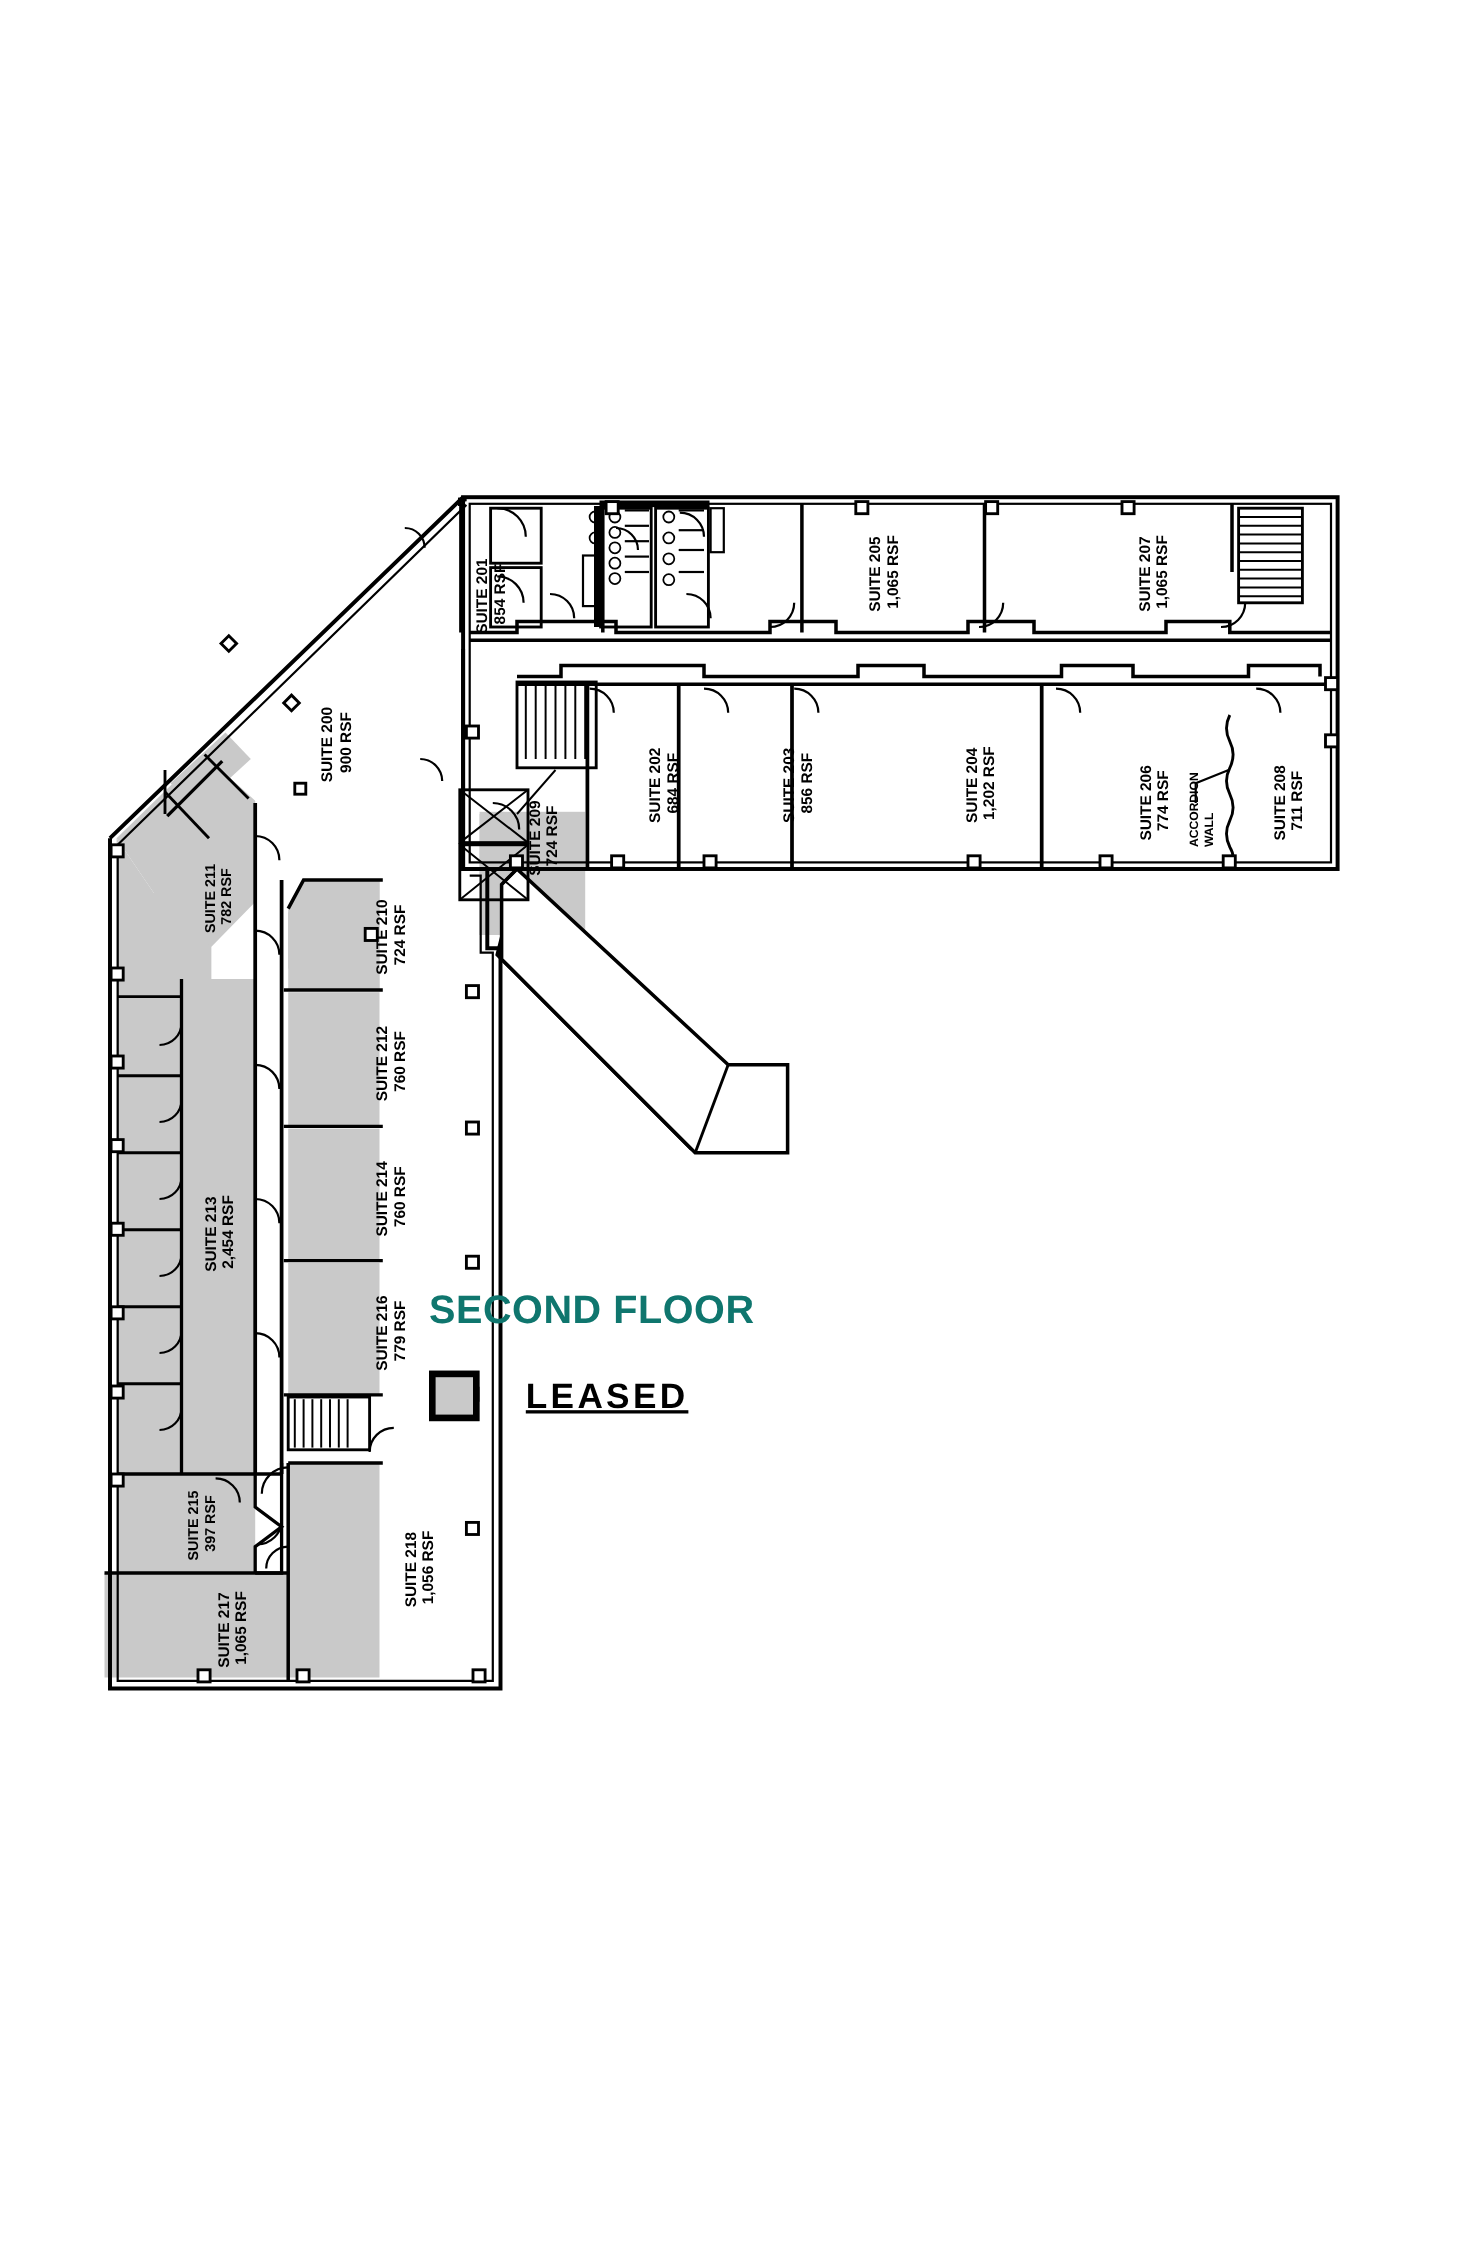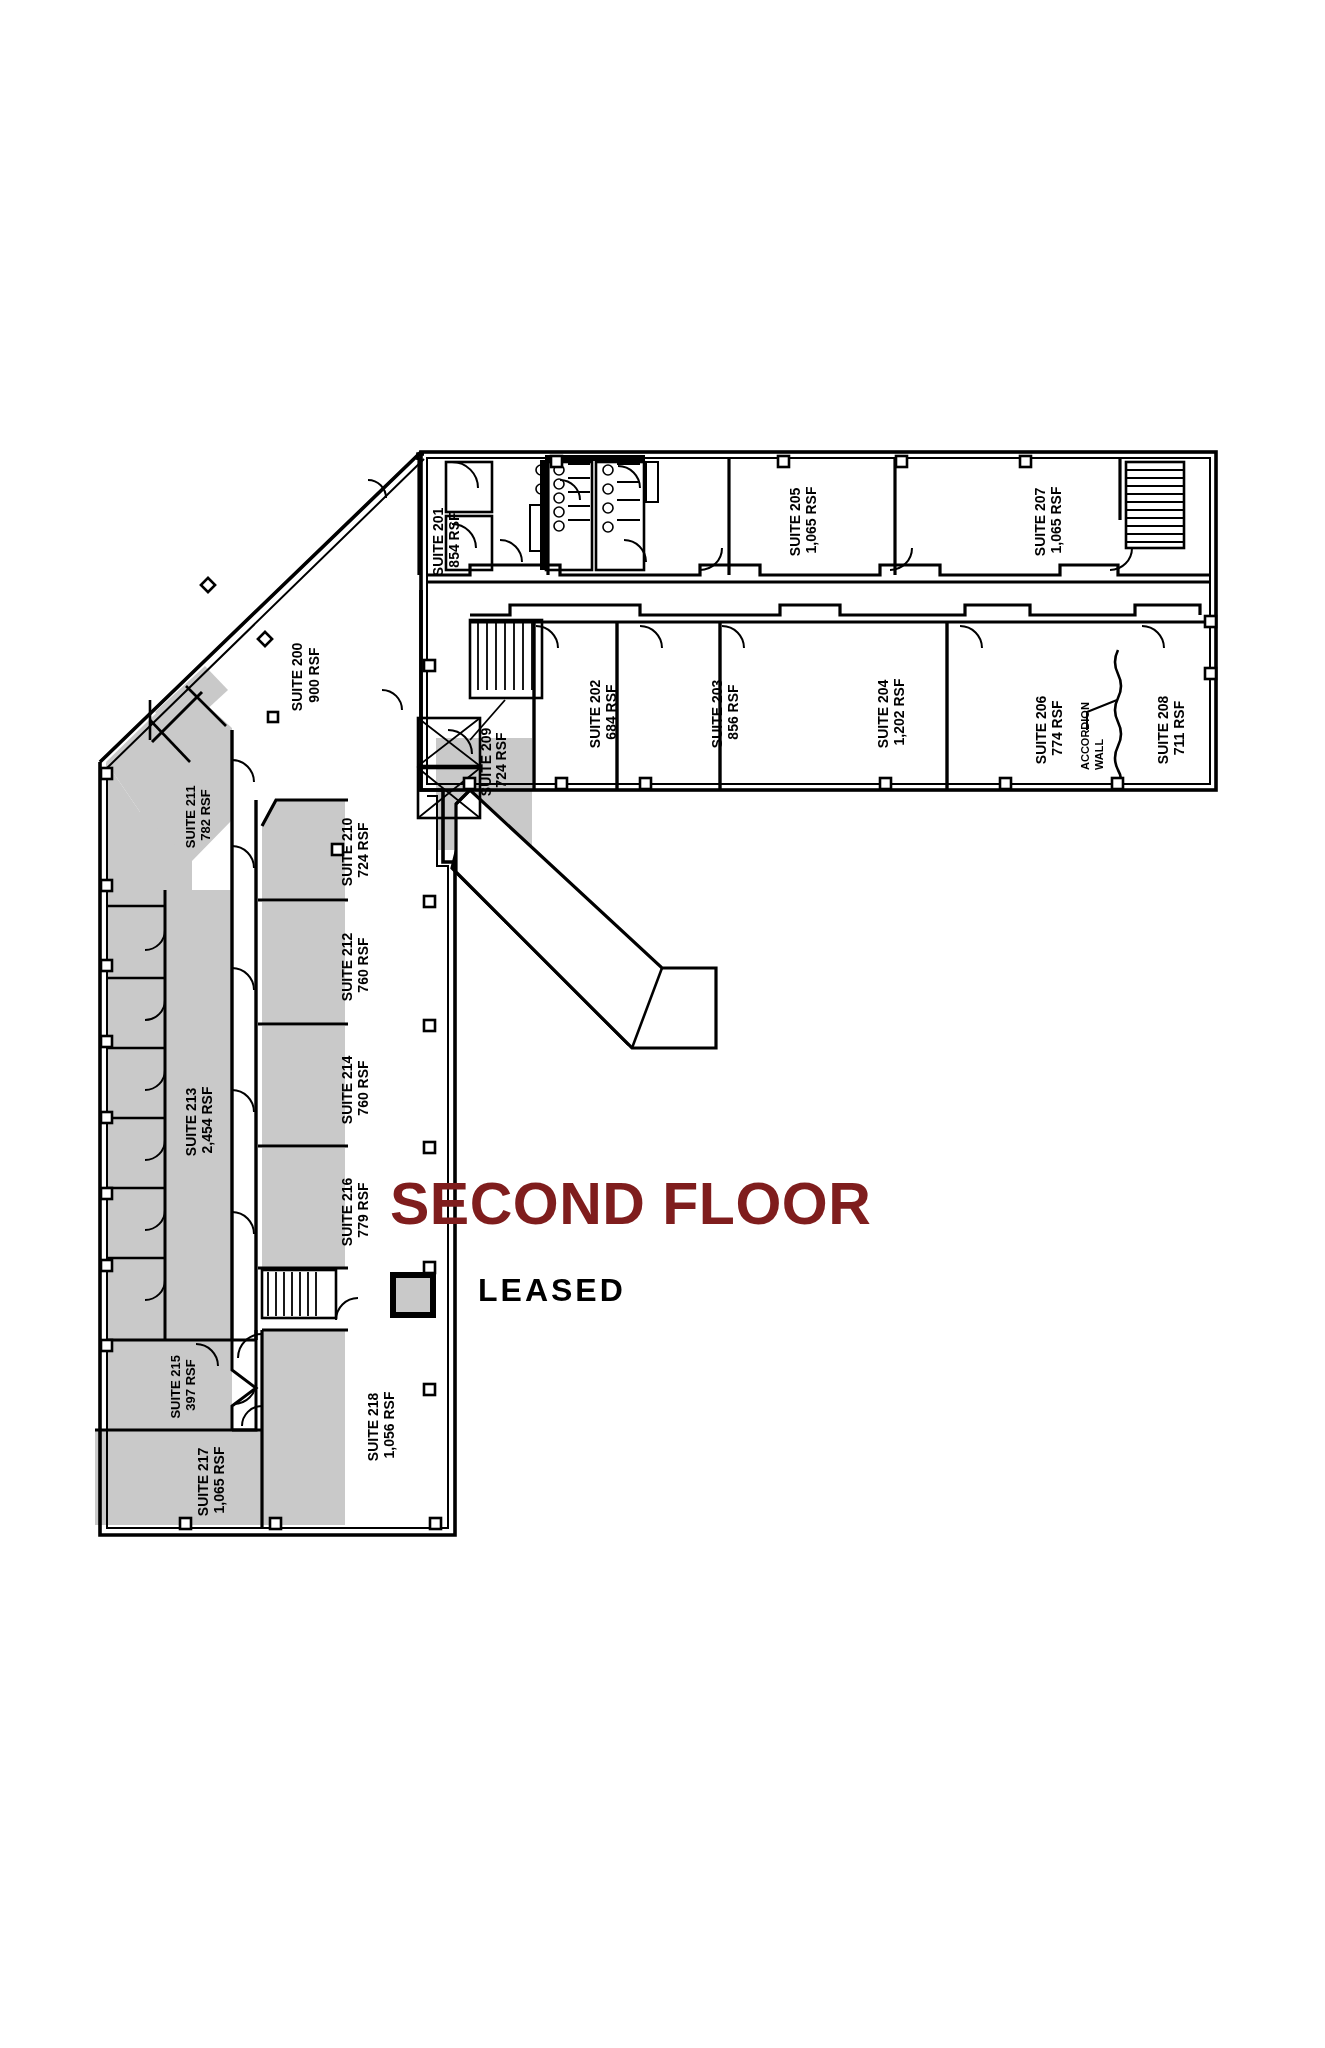--- a/index.html
+++ b/index.html
@@ -2,24 +2,24 @@
 <html><head>
 <meta charset="utf-8">
 <style>
   html, body { margin:0; padding:0; background:#ffffff; }
   body { width:1325px; height:2048px; font-family:"Liberation Sans", sans-serif; overflow:hidden; }
   #stage { position:relative; width:1325px; height:2048px; background:#ffffff; }
   #plan { position:absolute; left:0; top:0; width:1325px; height:2048px; }
   #legend { position:absolute; left:390px; top:1170px; width:560px; }
   #floor-title {
     font-family:"Liberation Sans", sans-serif;
-    font-weight:bold; font-size:59px; letter-spacing:0.5px; color:#7f1d1d;
+    font-weight:bold; font-size:36px; letter-spacing:0.5px; color:#0f766e;
     white-space:nowrap;
   }
-  .legend-row { display:flex; margin-top:34px; }
+  .legend-row { display:flex; align-items:center; margin-top:34px;text-decoration:underline; }
   .swatch { width:46px; height:46px; border:6px solid #000; box-sizing:border-box; }
   .swatch.leased { background:#c9c9c9; }
   .swatch.available { background:#ffffff; }
   .legend-label {
     margin-left:42px; font-family:"Liberation Sans", sans-serif;
     font-weight:bold; font-size:32px; letter-spacing:3px; color:#000; white-space:nowrap;
   }
 </style>
 </head>
 <body>

